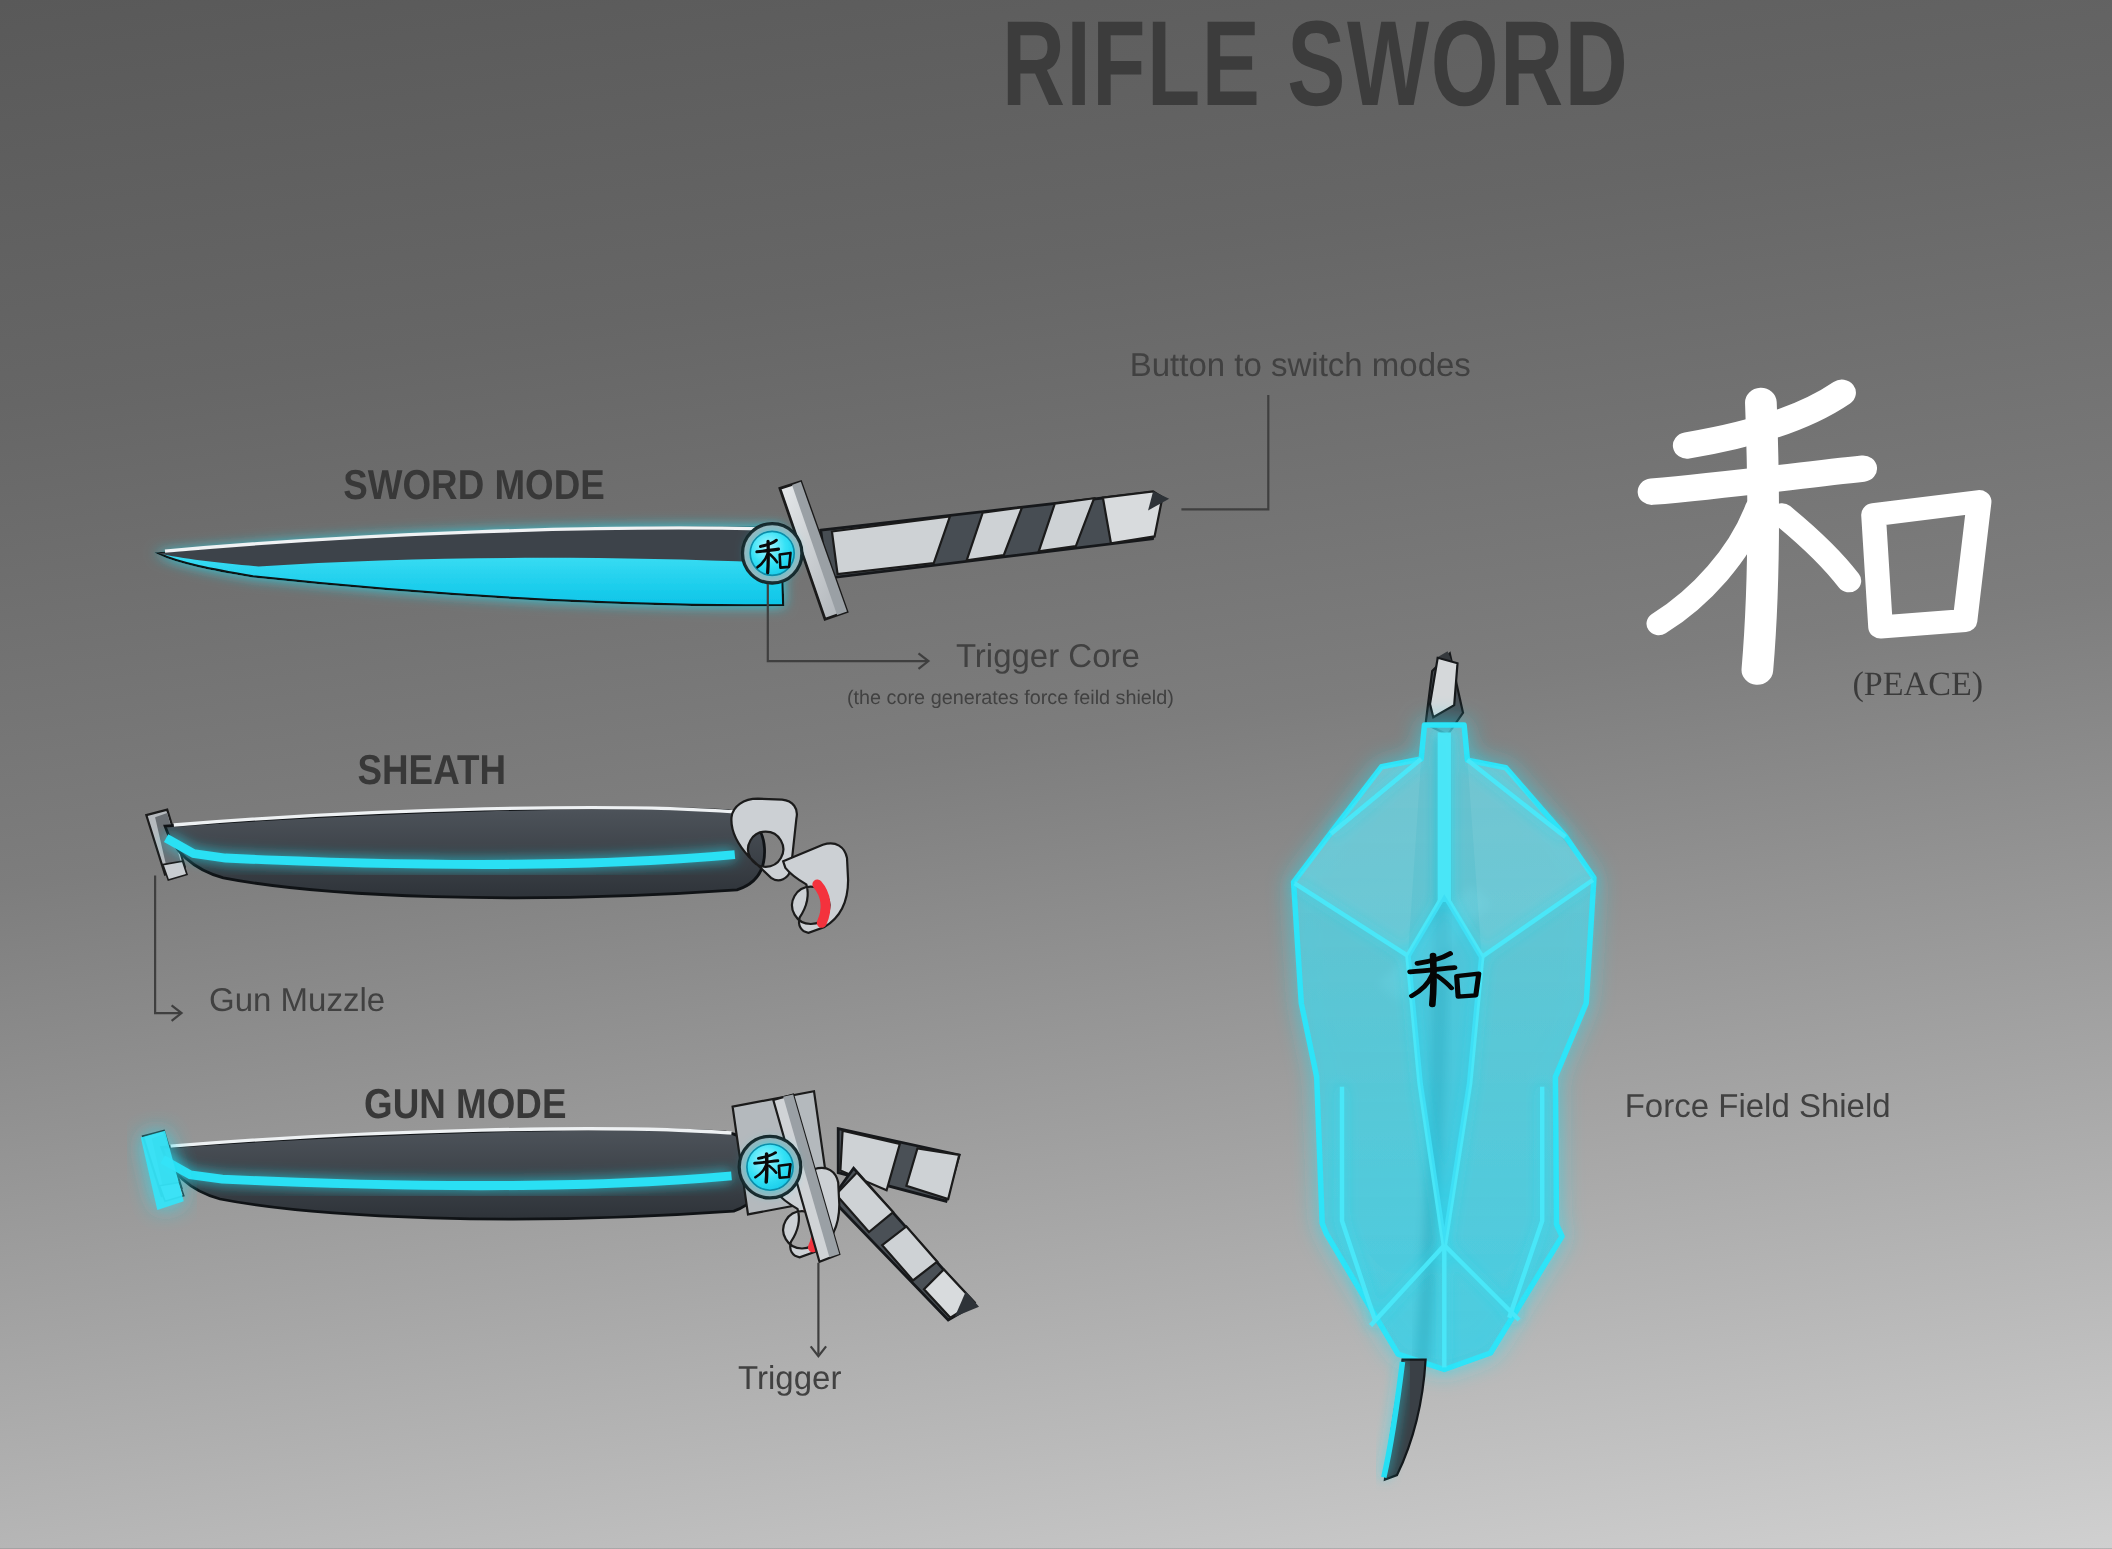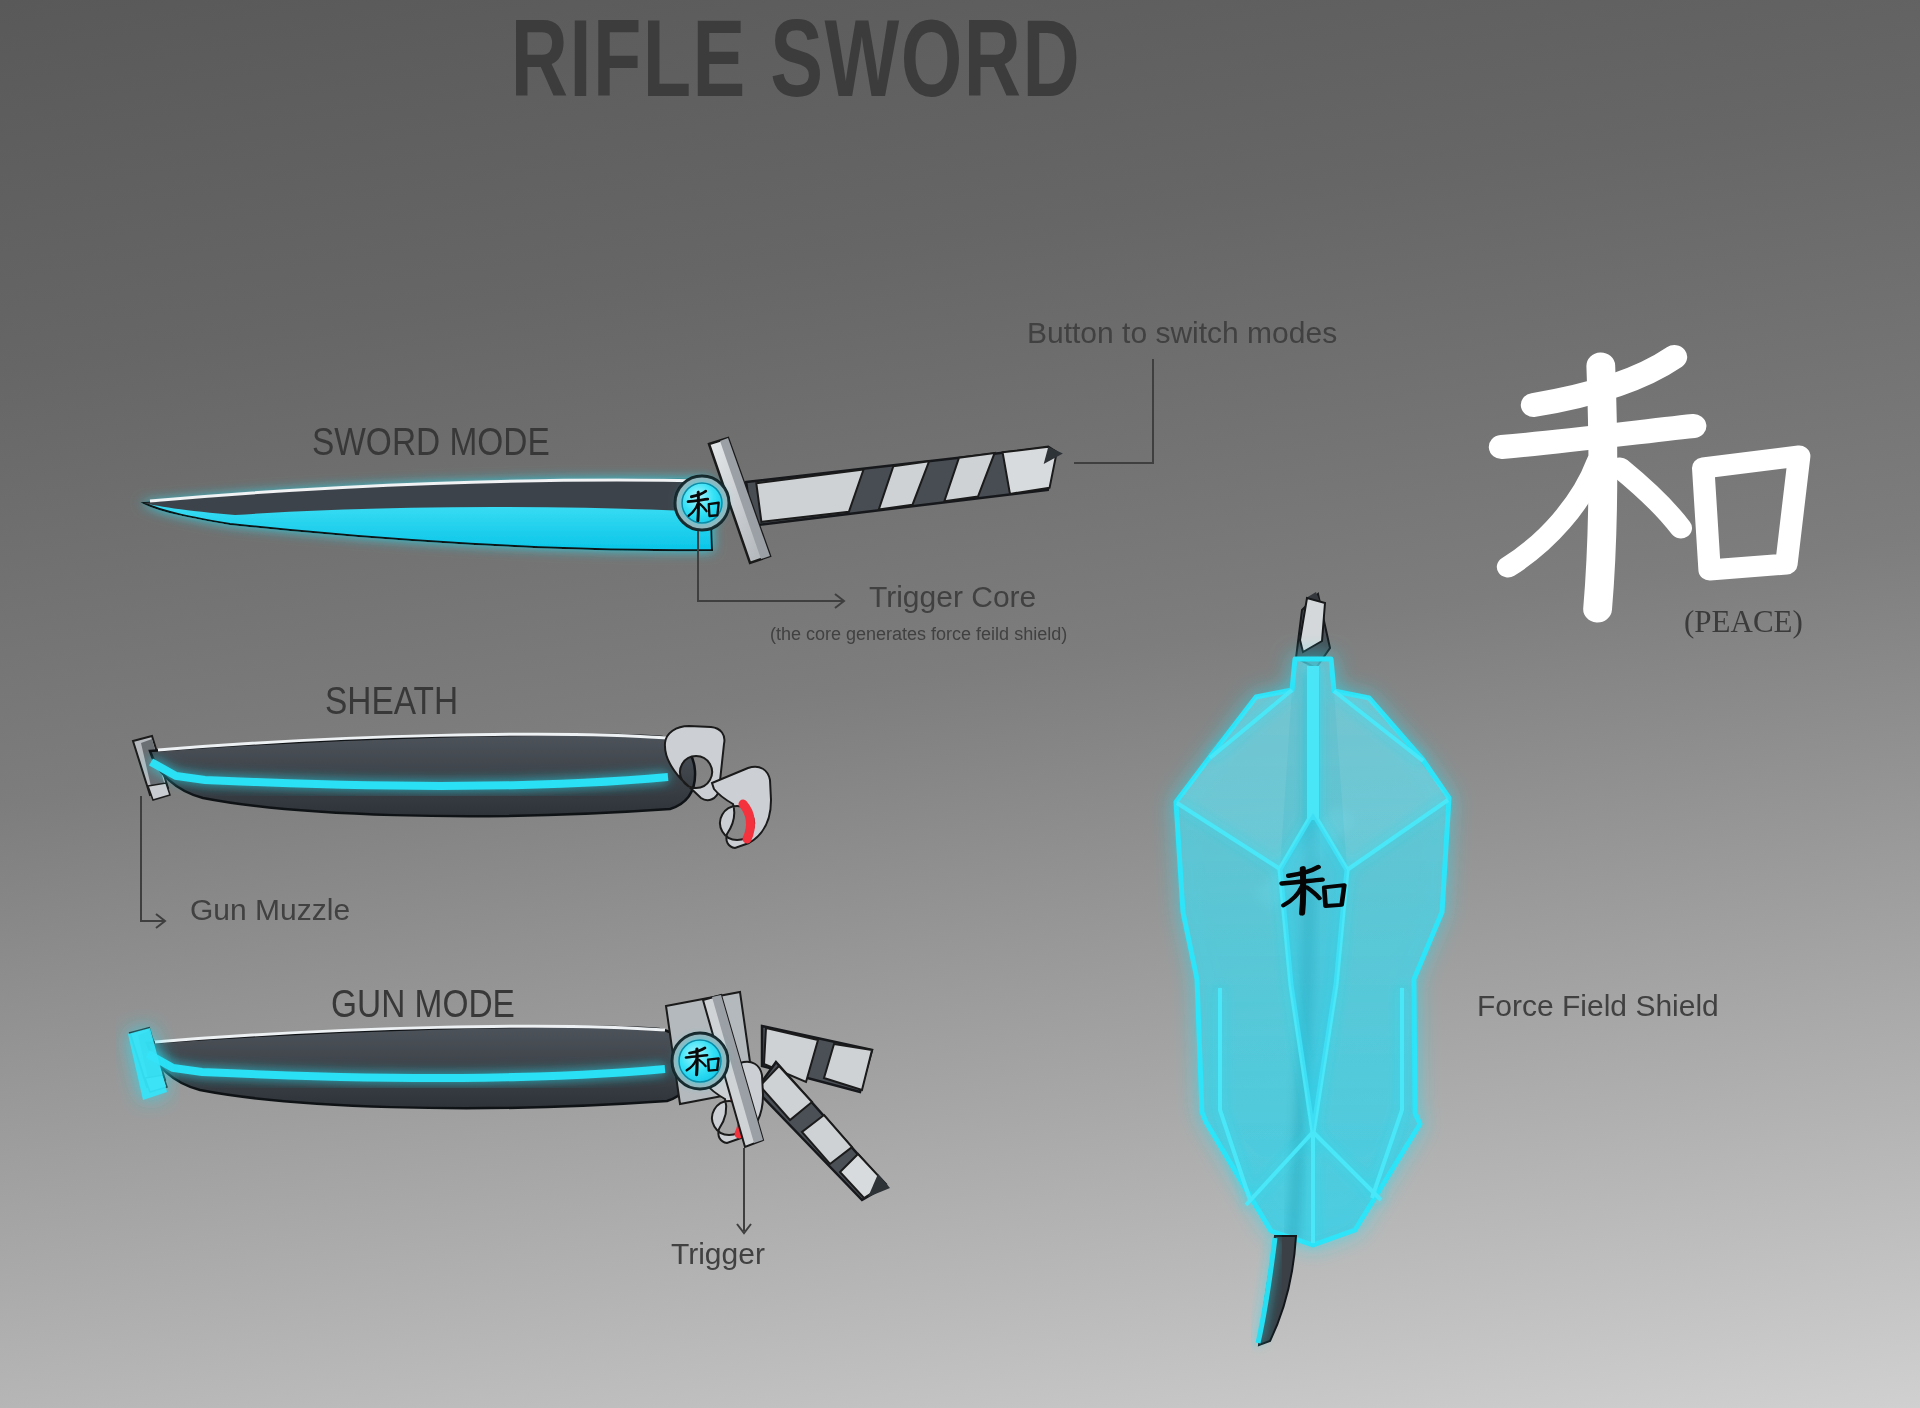--- a/index.html
+++ b/index.html
@@ -1,23 +1,23 @@
 <!DOCTYPE html>
 <html><head>
 <meta charset="utf-8">
 <style>
   html,body{margin:0;padding:0;background:#888;}
   #canvas{position:relative;width:1920px;height:1408px;overflow:hidden;
     background:linear-gradient(172deg,#595959 0%,#666666 22%,#7d7d7d 48%,#a6a6a6 74%,#d0d0d0 100%);
     font-family:"Liberation Sans", sans-serif;}
   #art{position:absolute;left:0;top:0;z-index:1;}
   .txt{position:absolute;z-index:2;white-space:nowrap;color:#3e3e3e;line-height:1.05;}
-  .title{left:0;top:126;width:1592px;text-align:center;font-weight:bold;font-size:110px;color:#3c3c3c;}
+  .title{left:0;top:126;width:1592px;text-align:right;font-weight:bold;font-size:110px;color:#3c3c3c;}
   .title .sq{display:inline-block;transform:scaleX(0.72);transform-origin:50% 0;letter-spacing:2px;}
-  .seclabel{font-weight:normal;font-size:38px;color:#383838;}
+  .seclabel{font-weight:bold;font-size:38px;color:#383838;}
   .seclabel .sq{display:inline-block;transform:scaleX(0.88);transform-origin:0 0;}
   .ann{font-size:30px;color:#414141;}
   .note{font-size:18px;color:#414141;}
   .peace{font-size:31px;color:#3b3b3b;font-family:Liberation Serif, serif;}
 </style>
 </head>
 <body>
 
 <div id="canvas">
 

